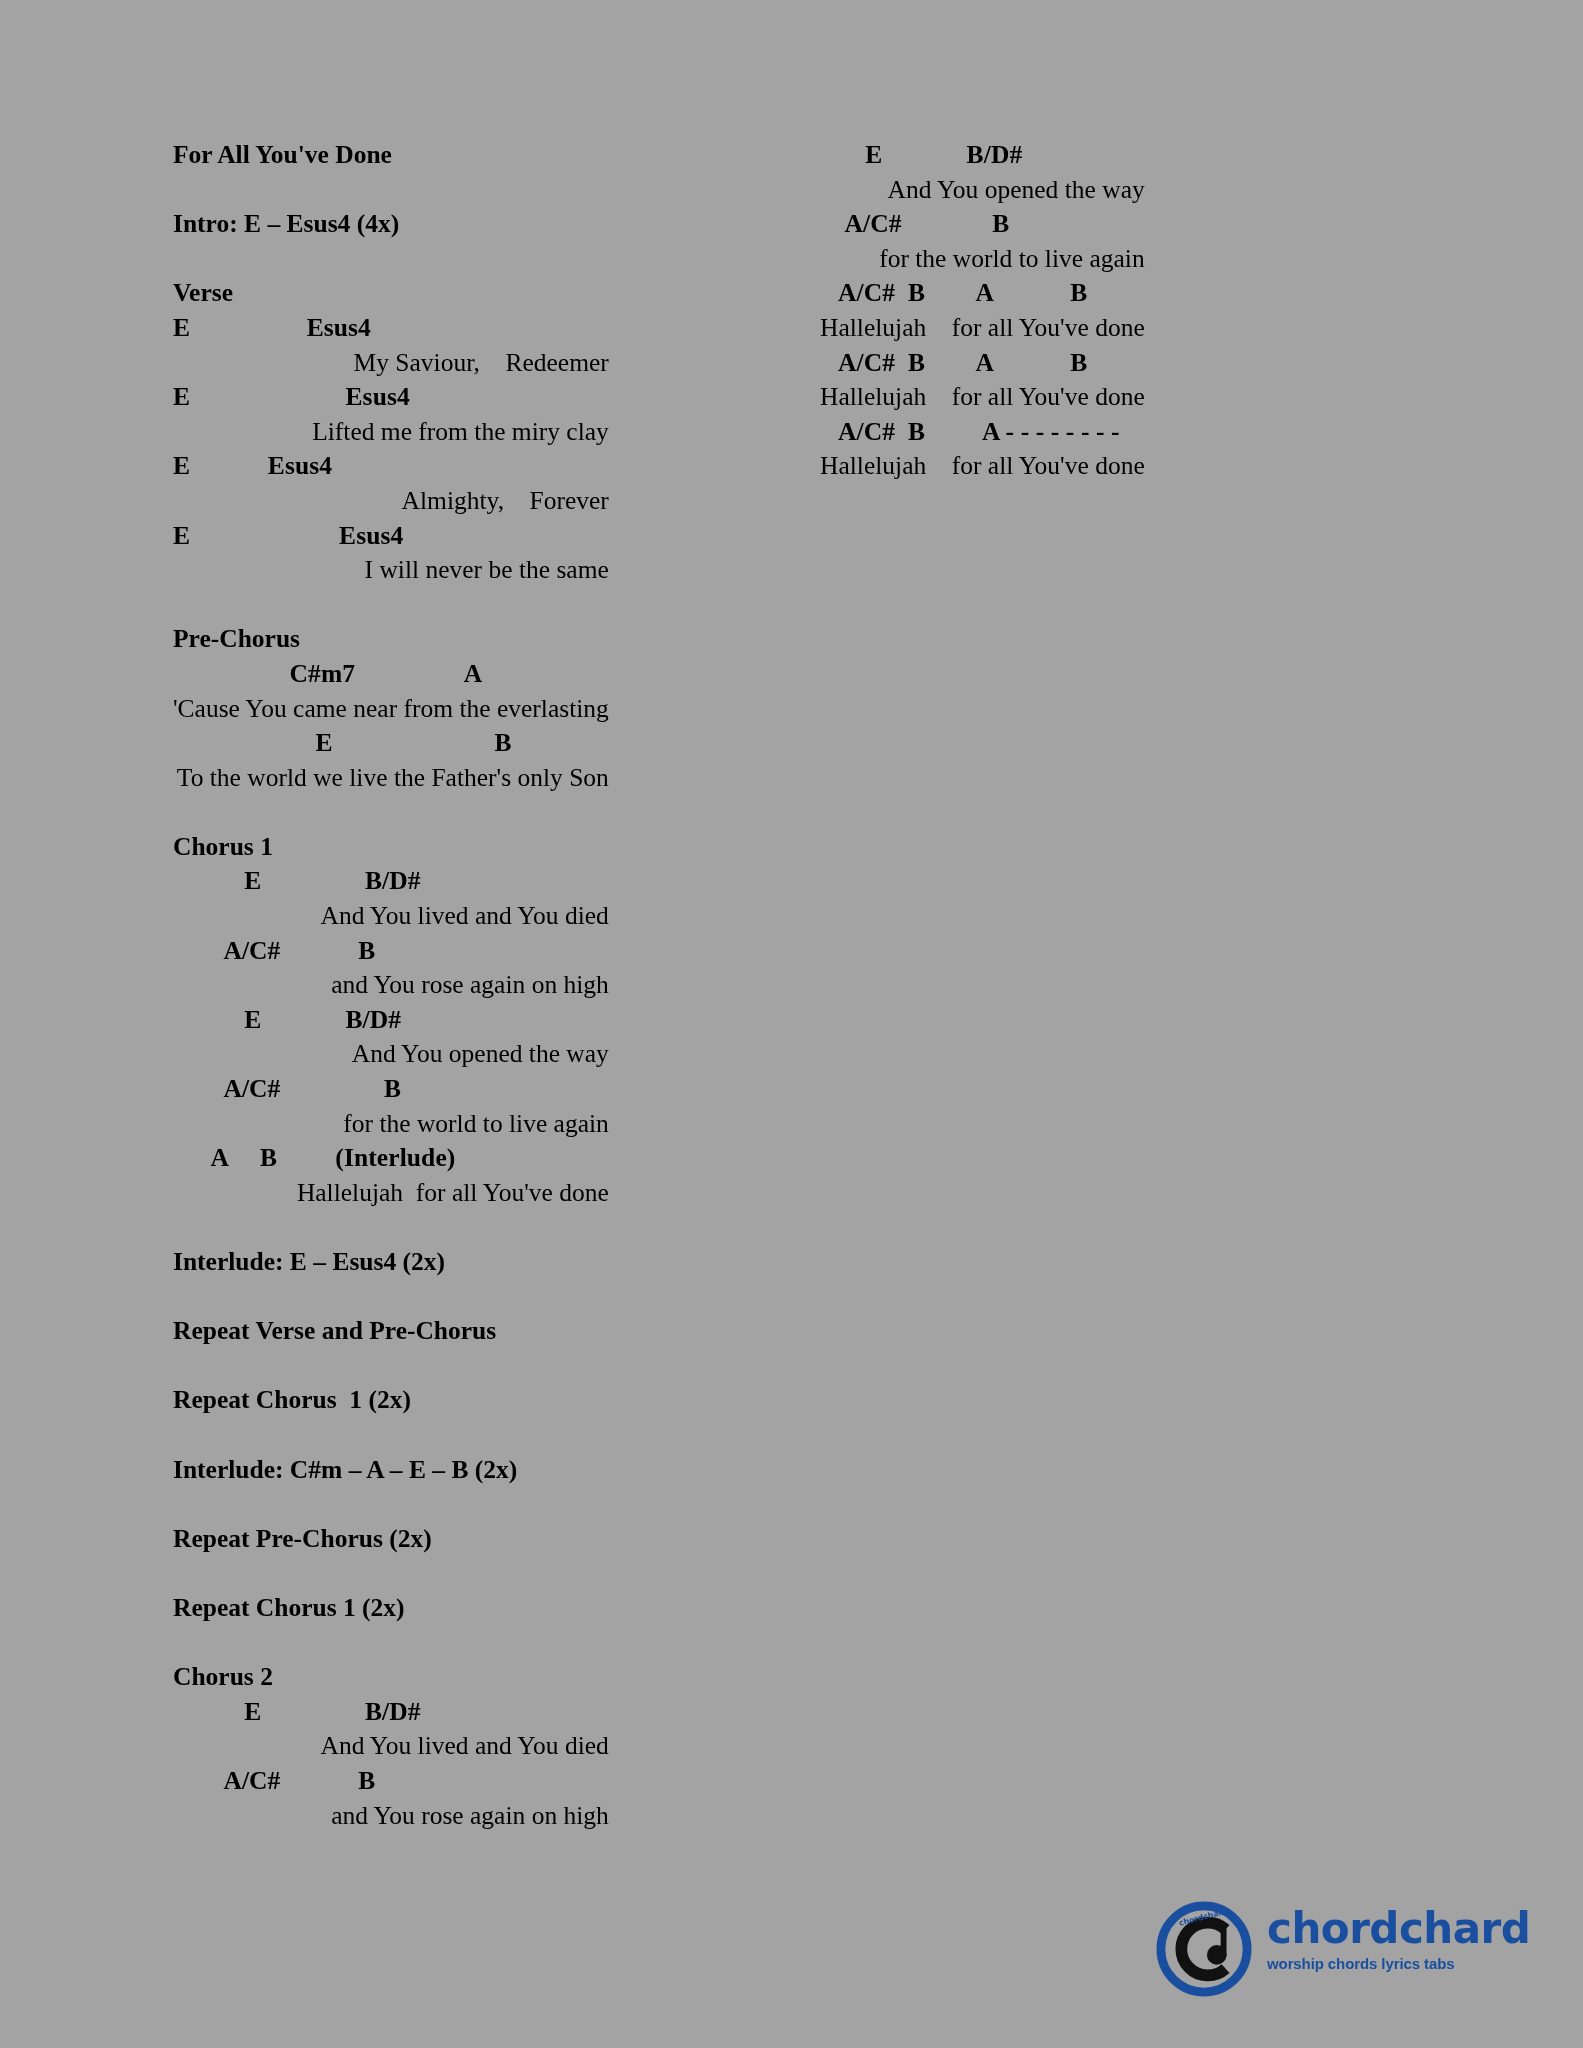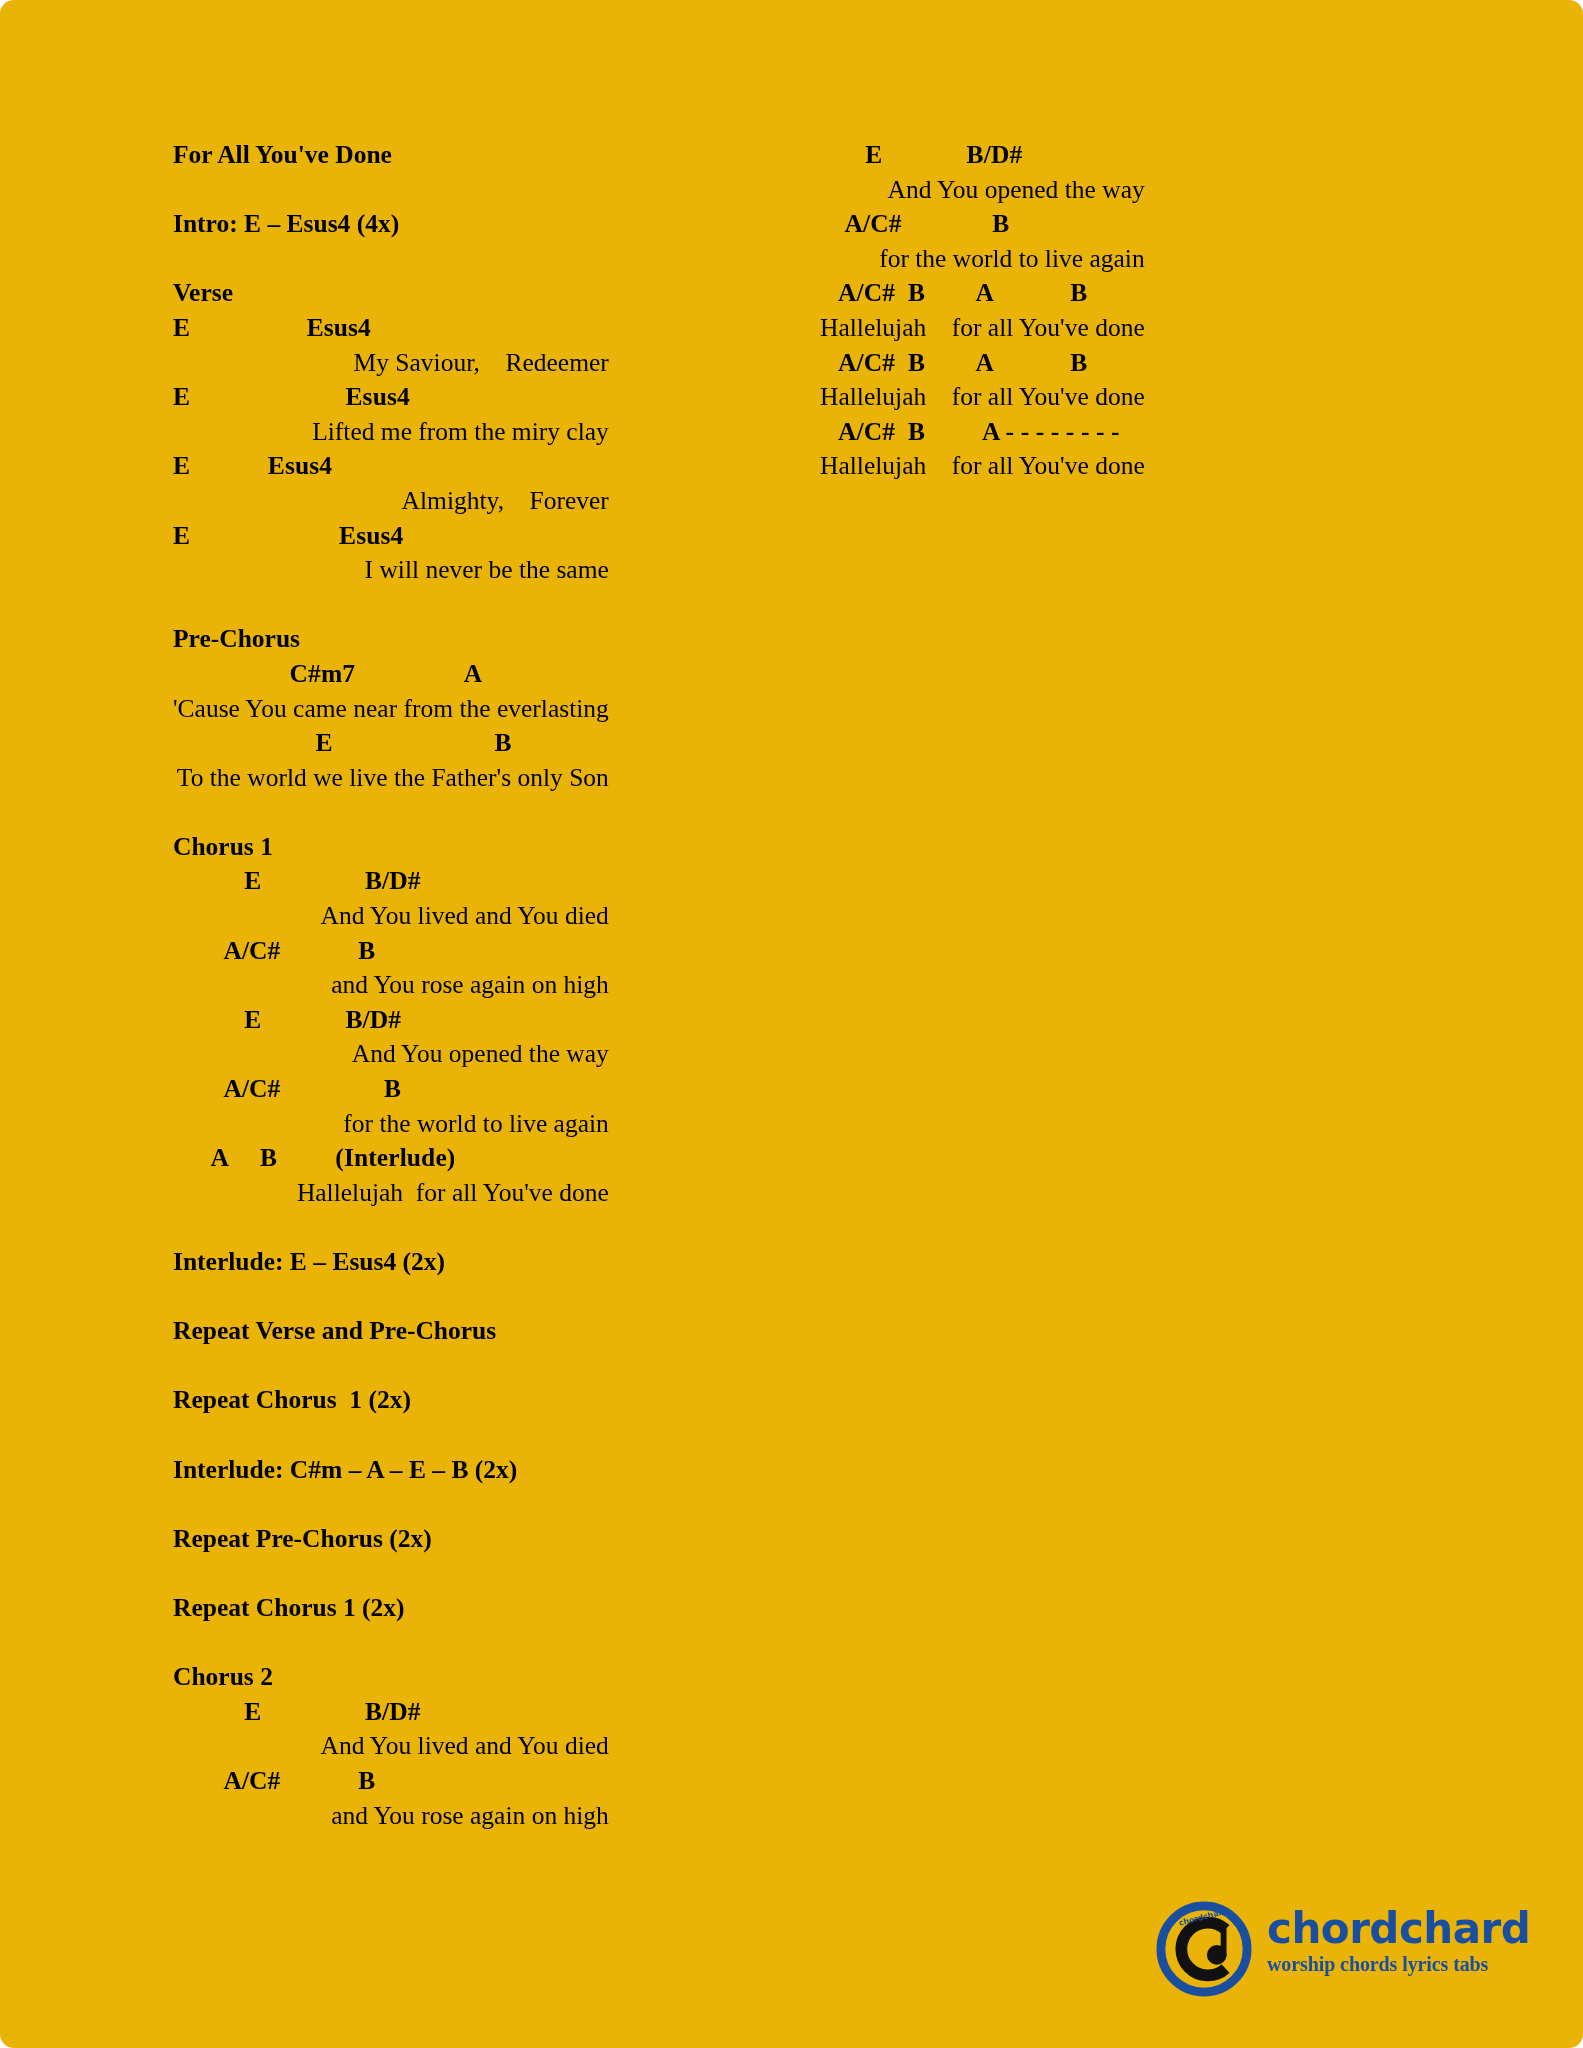--- a/index.html
+++ b/index.html
@@ -12,22 +12,21 @@
     height: 2048px;
     position: relative;
     font-family: "Liberation Serif", "DejaVu Serif", serif;
     color: #000000;
     overflow: hidden;
   }
 
   .page {
     position: absolute;
     inset: 0;
-    background: #eab308;
-    border-radius: 14px;
+    background: #a3a3a3;
   }
 
   
   .col {
     position: absolute;
     top: 138px;
     font-size: 25.5px;
     line-height: 34.6px;
     white-space: pre;
   }
@@ -92,23 +91,23 @@
   }
   .logo-word {
     font-family: "DejaVu Sans", "Liberation Sans", sans-serif;
     font-weight: bold;
     font-size: 42px;
     line-height: 46px;
     color: #1a4fa0;
     letter-spacing: -0.5px;
   }
   .logo-tag {
-    font-family: Liberation Serif, serif;
+    font-family: Liberation Sans, sans-serif;
     font-weight: bold;
-    font-size: 20px;
+    font-size: 15px;
     line-height: 20px;
     color: #1a4fa0;
     letter-spacing: -0.1px;
     margin-top: 2px;
   }
 </style>
 </head>
 <body>
 
 <div class="page">

